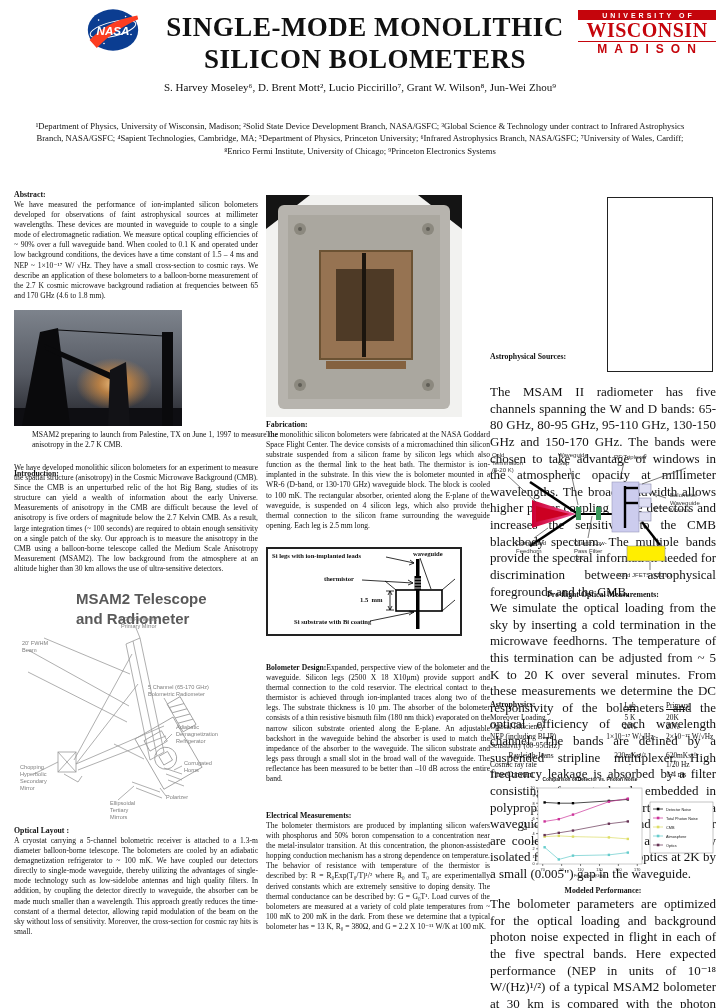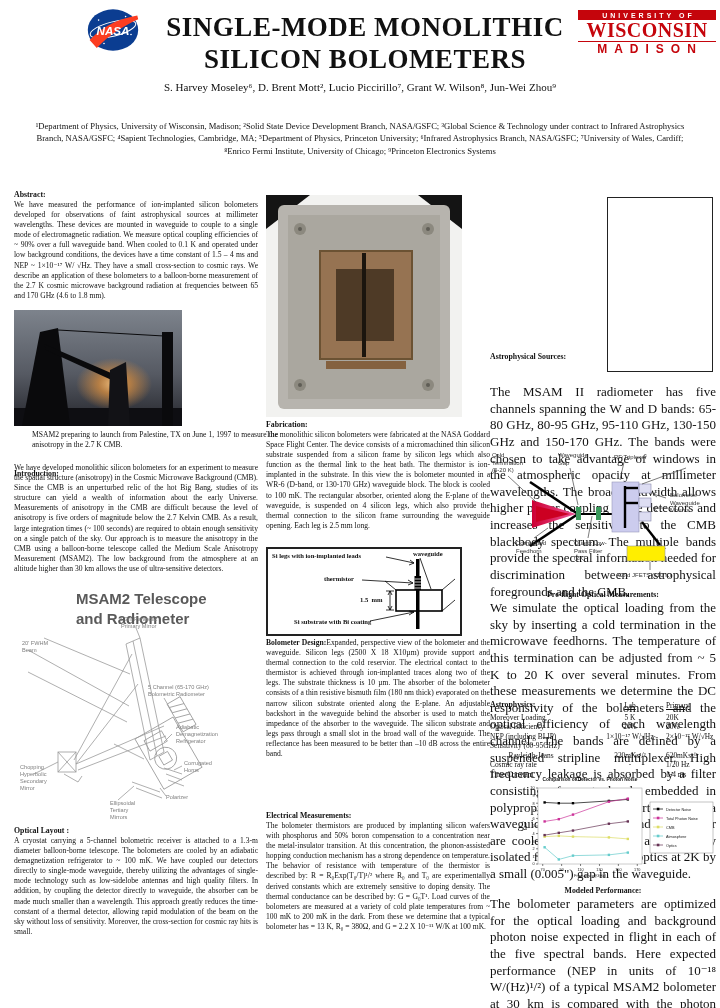--- a/index.html
+++ b/index.html
@@ -214,21 +214,21 @@
       <path d="M146.5,30 h6.5 M146.5,33 h6.5 M146.5,36 h6.5 M146.5,39 h6.5"></path>
     </g>
   </svg>
   <div class="abs slabel" style="left:4px;top:3px;">Si legs with ion-implanted leads</div>
   <div class="abs slabel" style="left:145px;top:1px;">waveguide</div>
   <div class="abs slabel" style="left:56px;top:26px;">thermistor</div>
   <div class="abs slabel" style="left:92px;top:47px;">1.5  mm</div>
   <div class="abs slabel" style="left:26px;top:69px;">Si substrate with Bi coating</div>
 </div>
 
-<div class="abs p" style="left:266px;top:638px;width:224px;">
+<div class="abs p" style="left:266px;top:663px;width:224px;">
   <span class="runin">Bolometer Design:</span><span>Expanded, perspective view of the bolometer and the waveguide. Silicon legs (2500 X 18 X10µm) provide support and thermal connection to the cold reservior. The electrical contact to the thermistor is achieved through ion-implanted traces along two of the legs. The substrate thickness is 10 µm.  The absorber of the bolometer consists of a thin resistive bismuth film (180 nm thick) evaporated on the narrow silicon substrate oriented along the E-plane.  An adjustable backshort in the waveguide behind the absorber is used to match the impedance of the absorber to the waveguide. The silicon substrate and legs pass through a small slot in the broad wall of the waveguide. The reflectance has been measured to be better than –10 dB across the entire band.</span>
 </div>
 
 <div class="abs h" style="left:266px;top:811px;">Electrical Measurements:</div>
 <div class="abs p" style="left:266px;top:821px;width:224px;">The bolometer thermistors are produced by implanting silicon wafers with phosphorus and 50% boron compensation to a concentration near the metal-insulator transition. At this concentration, the phonon-assisted hopping conduction mechanism has a strong dependence on temperature.  The behavior of resistance with temperature of the thermistor is described by:  R = R₀Exp(T₀/T)¹/² where R₀ and  T₀ are experimentally derived constants which are extremely sensitive to doping density.  The thermal conductance can be described by: G = G₀T¹.  Load curves of the bolometers are measured at a variety of cold plate temperatures from ~ 100 mK to 200 mK in the dark.  From these we determine that a typical bolometer has  = 13 K, R₀ = 380Ω, and G =  2.2 X 10⁻¹¹ W/K at 100 mK.</div>
 
 <div class="abs box" style="left:607px;top:197px;width:104px;height:173px;"></div>
 
 <div class="abs h" style="left:490px;top:352px;">Astrophysical Sources:</div>
 <div class="abs p2" style="left:490px;top:384px;width:226px;">The MSAM II radiometer has five channels spanning the W and D bands: 65-80 GHz, 80-95 GHz, 95-110 GHz, 130-150 GHz and 150-170 GHz. The bands were chosen to take advantage of windows in the atmospheric opacity at millimeter wavelengths. The broad bandwidth allows higher power coupling to the detectors and increases the sensitivity to the CMB blackbody spectrum. The multiple bands provide the spectral information needed for discrimination between astrophysical foregrounds and the CMB.</div>

